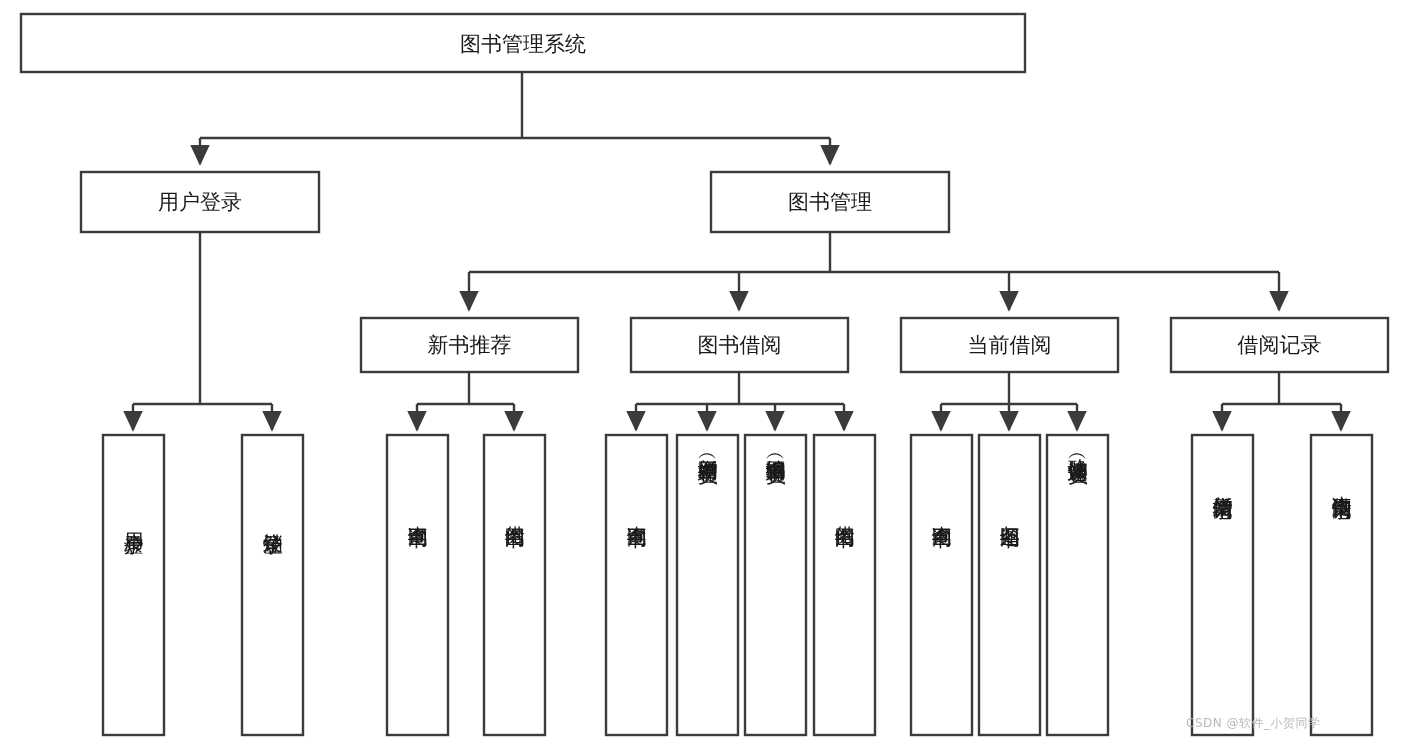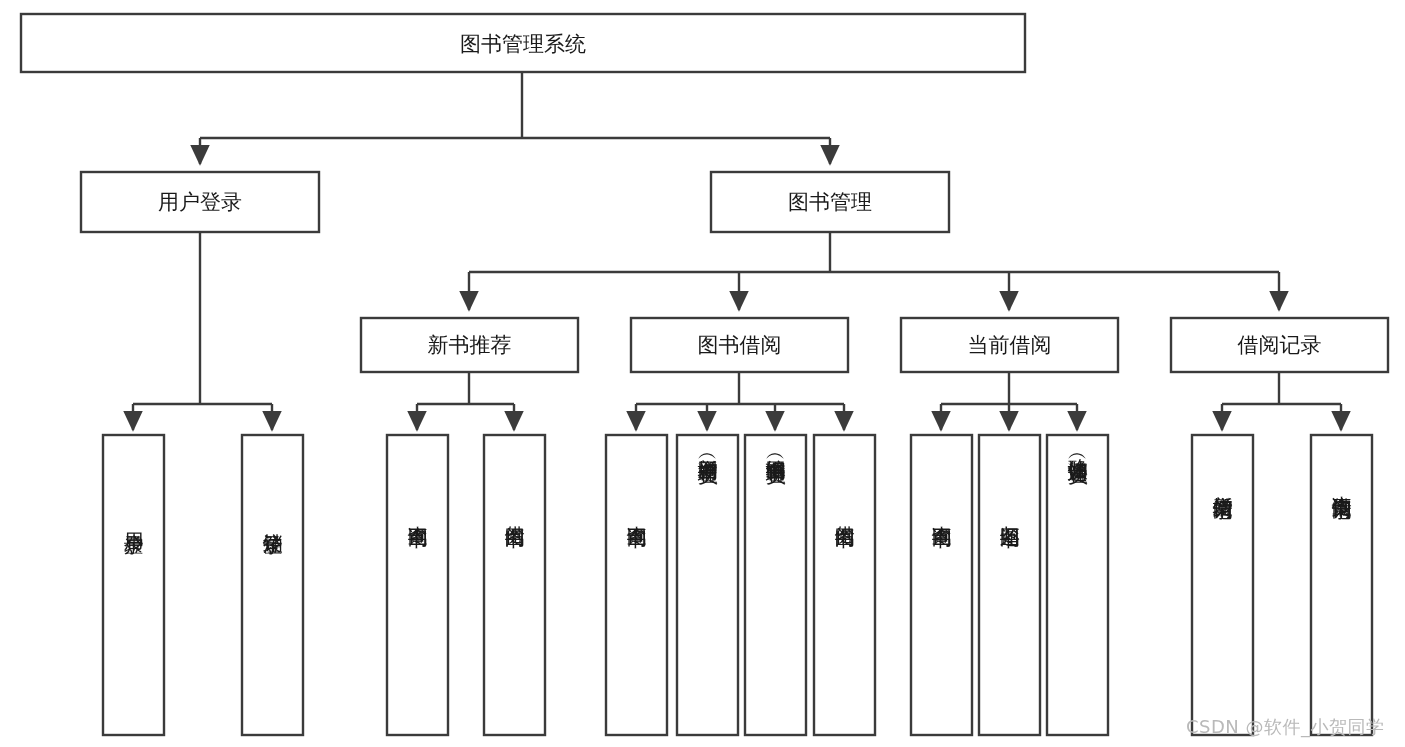--- a/index.html
+++ b/index.html
@@ -65,21 +65,21 @@
   }
   .arrow-head {
     fill: #3b3b3b;
     stroke: none;
   }
   #watermark {
     position: absolute;
     left: 1186px;
     top: 715px;
     font-family: "DejaVu Sans", "Liberation Sans", sans-serif;
-    font-size: 18px;
+    font-size: 12px;
     color: #b9b9b9;
     white-space: nowrap;
     letter-spacing: 0.5px;
   }
 </style>
 </head>
 <body>
 
 <div id="diagram-root">
 

